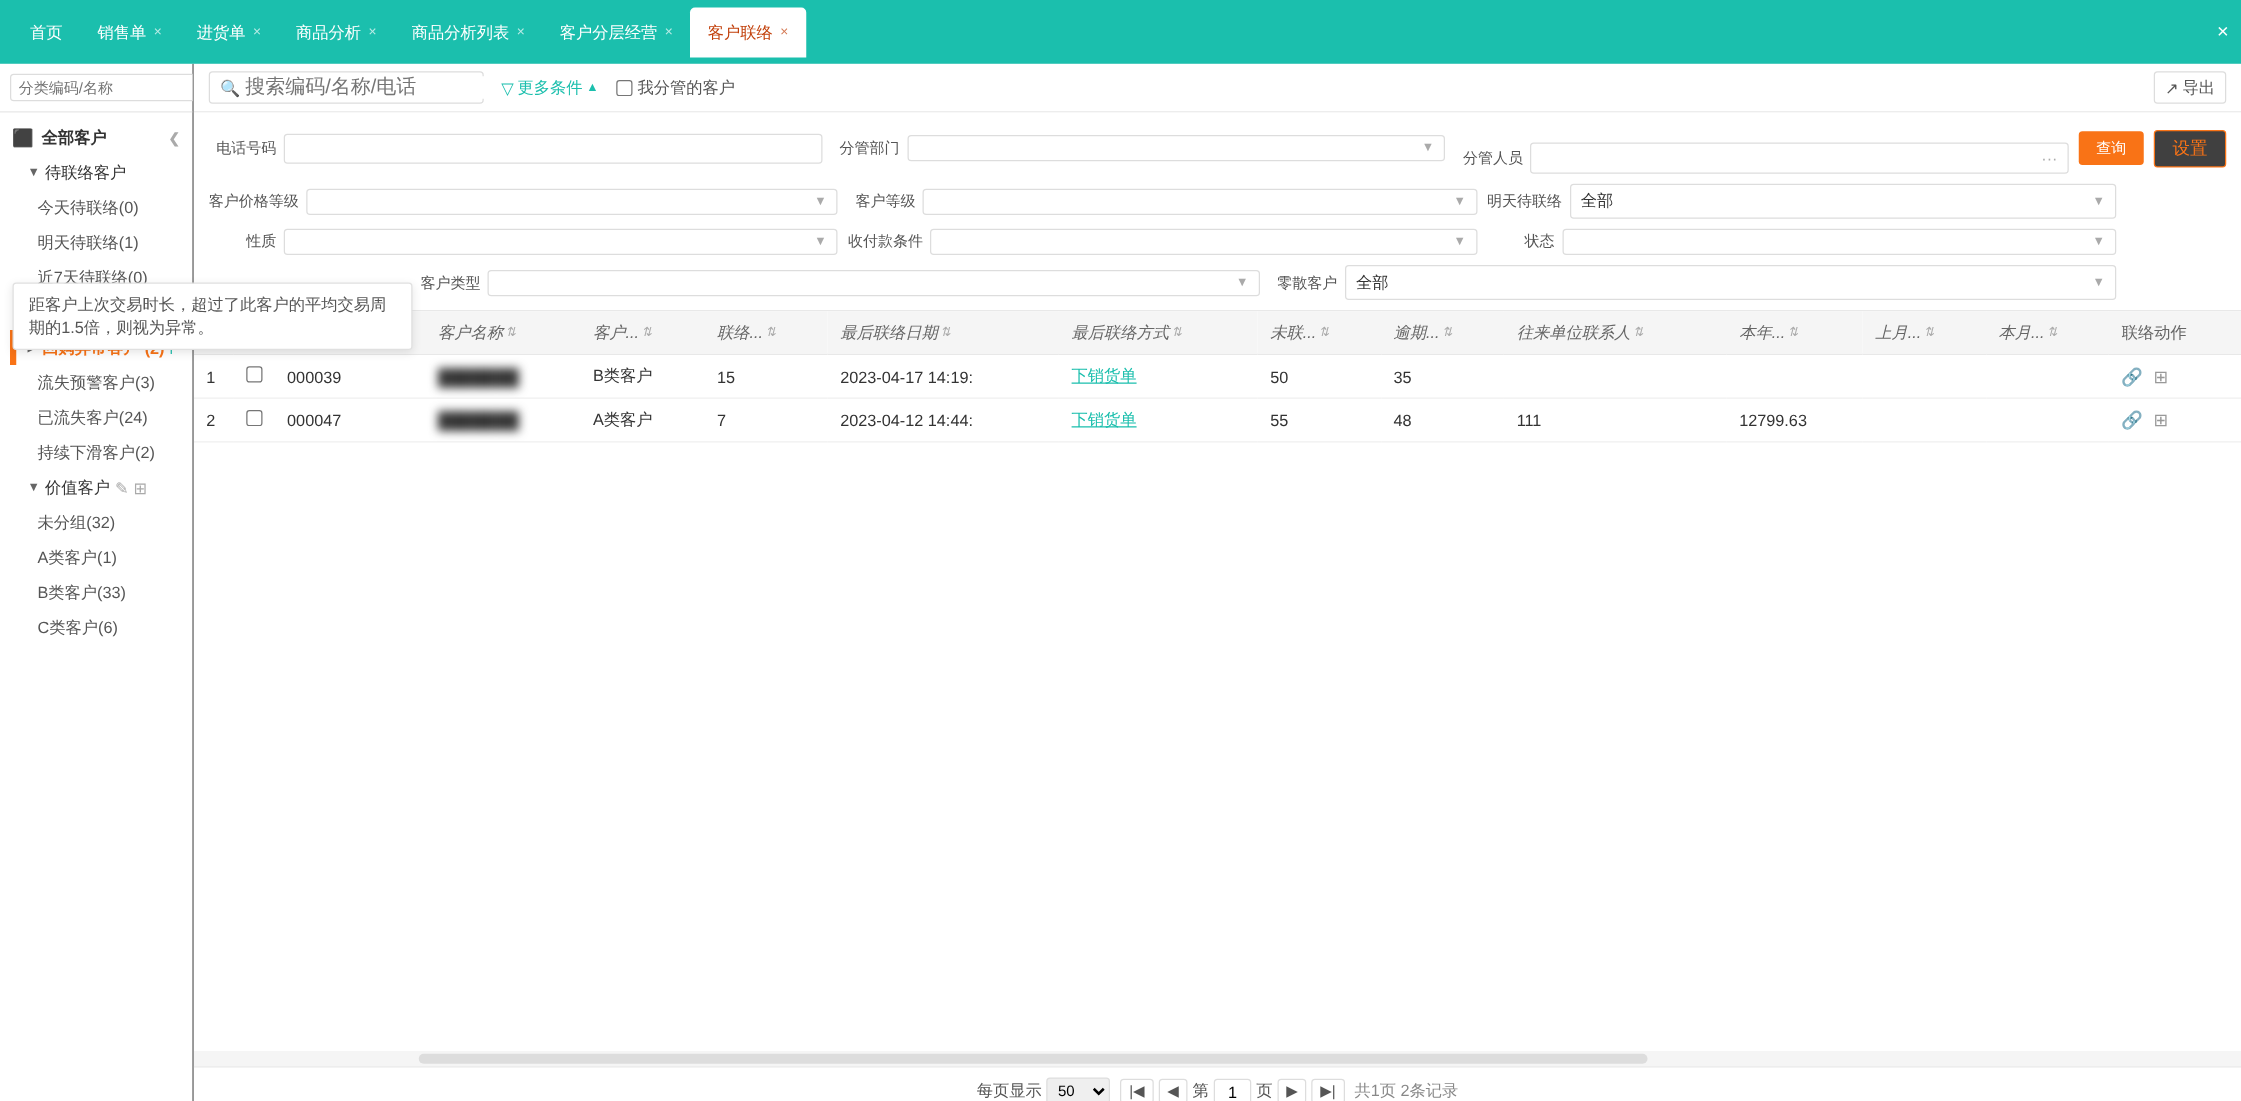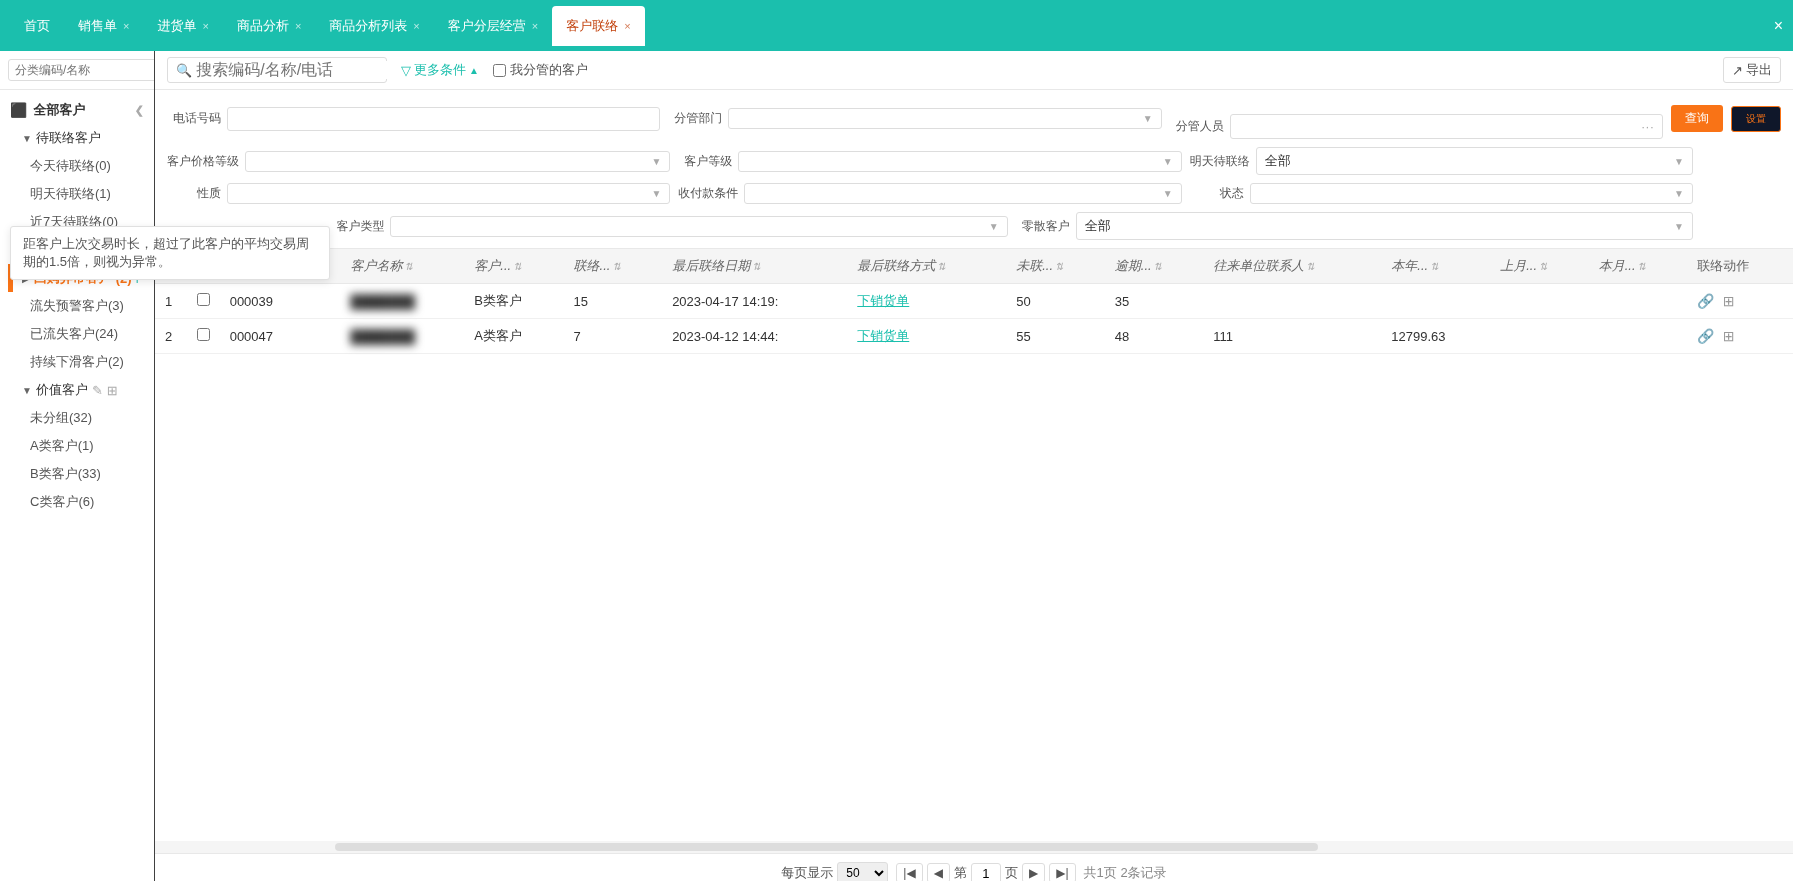--- a/index.html
+++ b/index.html
@@ -94,22 +94,22 @@
       flex: 1; border: 1px solid #ddd; border-radius: 3px; padding: 4px 8px; font-size: 12px; outline: none;
       background: #fff; color: #333; display: flex; align-items: center; justify-content: space-between; cursor: pointer;
       position: relative;
     }
     .filter-select .caret { color: #aaa; font-size: 10px; }
     .btn-query {
       background: #f97316; color: #fff; border: none; border-radius: 3px; padding: 5px 14px;
       cursor: pointer; font-size: 12px; white-space: nowrap;
     }
     .btn-setting {
-      background: #0f172a; color: #f97316; border: 1px solid #f97316; border-radius: 3px; padding: 5px 14px;
-      cursor: pointer; font-size: 10px; white-space: nowrap;
+      background: #404040; color: #f97316; border: 1px solid #f97316; border-radius: 3px; padding: 5px 14px;
+      cursor: pointer; font-size: 14px; white-space: nowrap;
     }
 
     
     .table-area { flex: 1; overflow: auto; background: #fff; margin: 0; }
     .data-table { width: 100%; border-collapse: collapse; font-size: 12px; }
     .data-table thead tr { background: #f5f5f5; }
     .data-table th {
       padding: 8px 10px; text-align: left; color: #666; font-weight: normal;
       border-bottom: 1px solid #e8e8e8; white-space: nowrap; position: sticky; top: 0; background: #f5f5f5; z-index: 1;
     }

